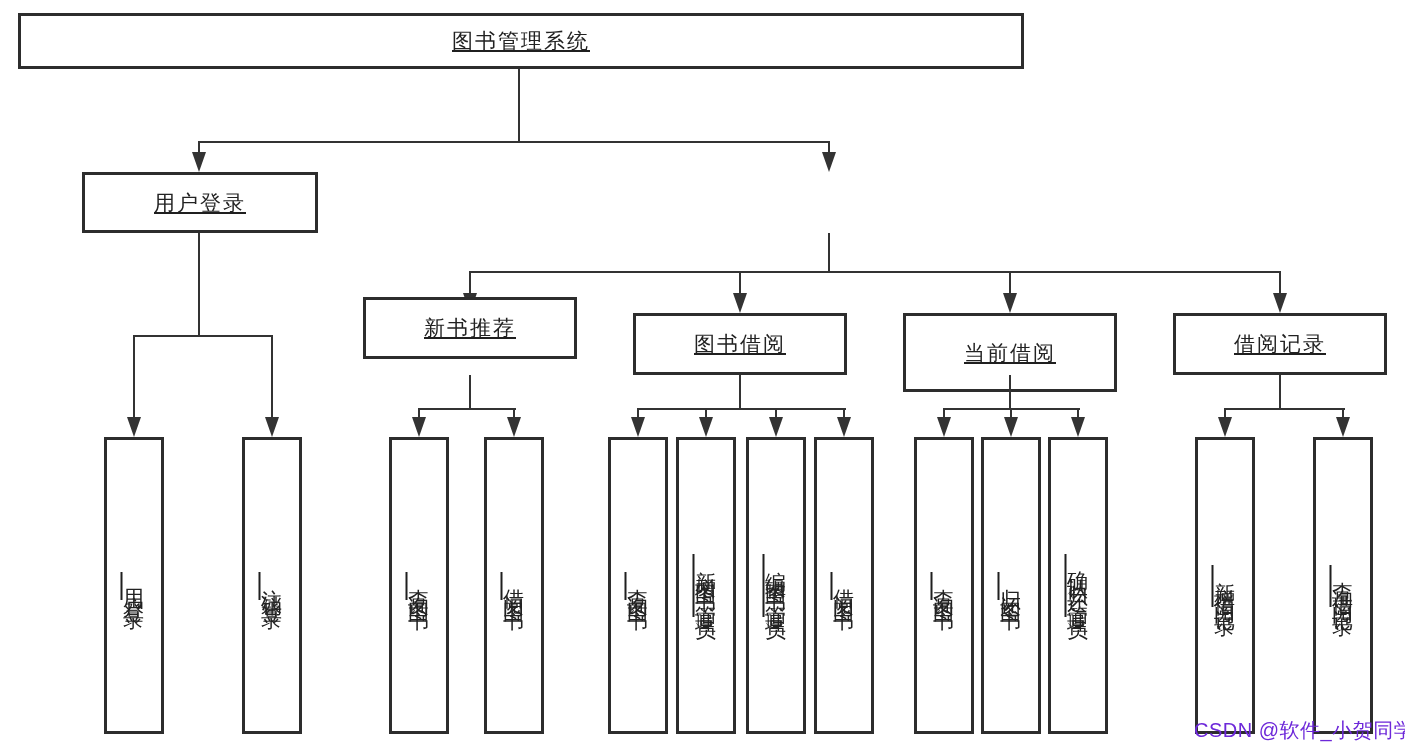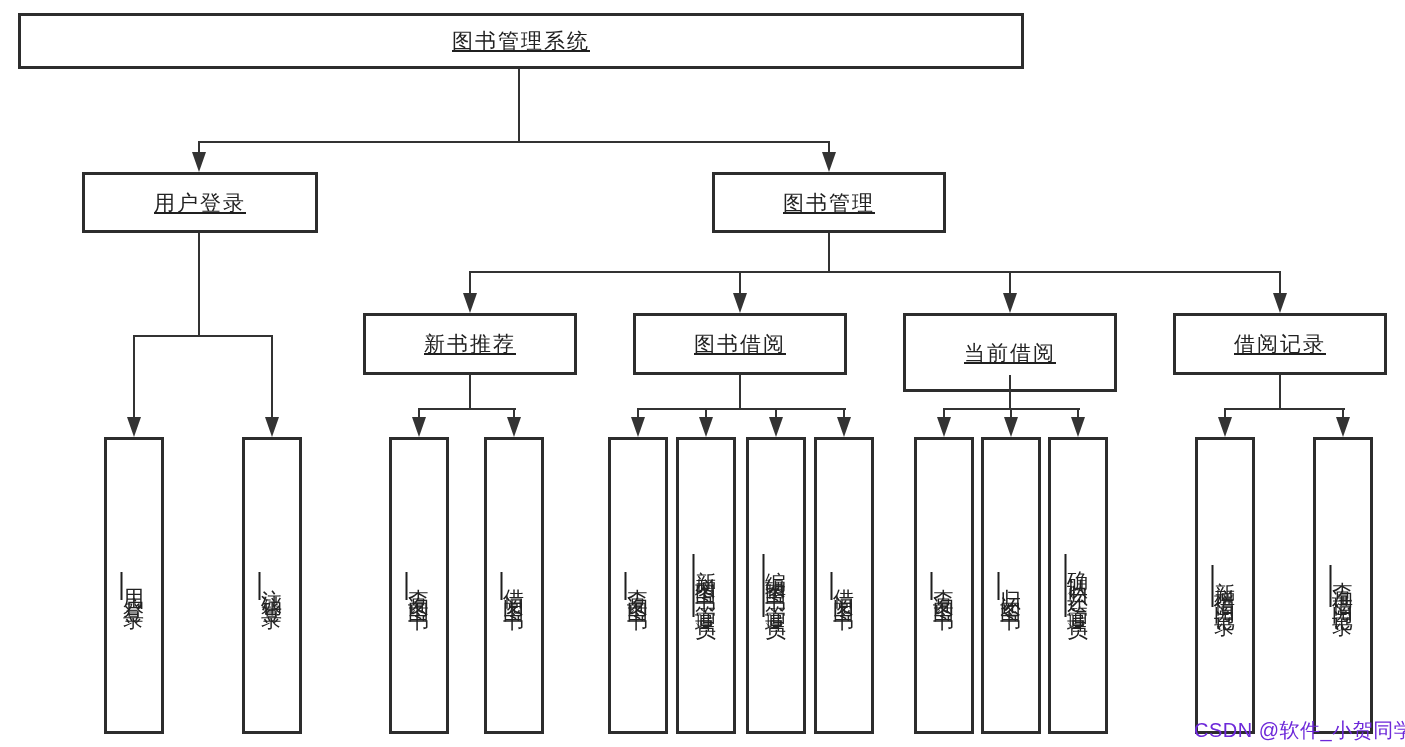--- a/index.html
+++ b/index.html
@@ -40,43 +40,40 @@
   <div class="vline" style="left:518px;top:69px;height:72px"></div>
   <div class="hline" style="left:198px;top:141px;width:632px"></div>
   <div class="vline" style="left:198px;top:141px;height:14px"></div>
   <div class="arrow" style="left:192px;top:152px"></div>
   <div class="vline" style="left:828px;top:141px;height:14px"></div>
   <div class="arrow" style="left:822px;top:152px"></div>
 
   <div class="box" style="left:82px;top:172px;width:236px;height:61px">
     <span class="lbl">用户登录</span>
   </div>
-  <div class="box" style="left:712px;top:172px;width:234px;height:61px">
-    <span class="lbl">图书管理</span>
-  </div>
 
   <div class="vline" style="left:198px;top:233px;height:102px"></div>
   <div class="hline" style="left:133px;top:335px;width:140px"></div>
   <div class="vline" style="left:133px;top:335px;height:84px"></div>
   <div class="arrow" style="left:127px;top:417px"></div>
   <div class="vline" style="left:271px;top:335px;height:84px"></div>
   <div class="arrow" style="left:265px;top:417px"></div>
 
   <div class="vline" style="left:828px;top:233px;height:40px"></div>
   <div class="hline" style="left:469px;top:271px;width:812px"></div>
   <div class="vline" style="left:469px;top:271px;height:24px"></div>
   <div class="arrow" style="left:463px;top:293px"></div>
   <div class="vline" style="left:739px;top:271px;height:24px"></div>
   <div class="arrow" style="left:733px;top:293px"></div>
   <div class="vline" style="left:1009px;top:271px;height:24px"></div>
   <div class="arrow" style="left:1003px;top:293px"></div>
   <div class="vline" style="left:1279px;top:271px;height:24px"></div>
   <div class="arrow" style="left:1273px;top:293px"></div>
 
-  <div class="box" style="left:363px;top:313px;width:214px;height:62px">
+  <div class="box" style="left:363px;top:297px;width:214px;height:62px">
     <span class="lbl">新书推荐</span>
   </div>
   <div class="box" style="left:633px;top:313px;width:214px;height:62px">
     <span class="lbl">图书借阅</span>
   </div>
   <div class="box" style="left:903px;top:313px;width:214px;height:79px">
     <span class="lbl">当前借阅</span>
   </div>
   <div class="box" style="left:1173px;top:313px;width:214px;height:62px">
     <span class="lbl">借阅记录</span>

